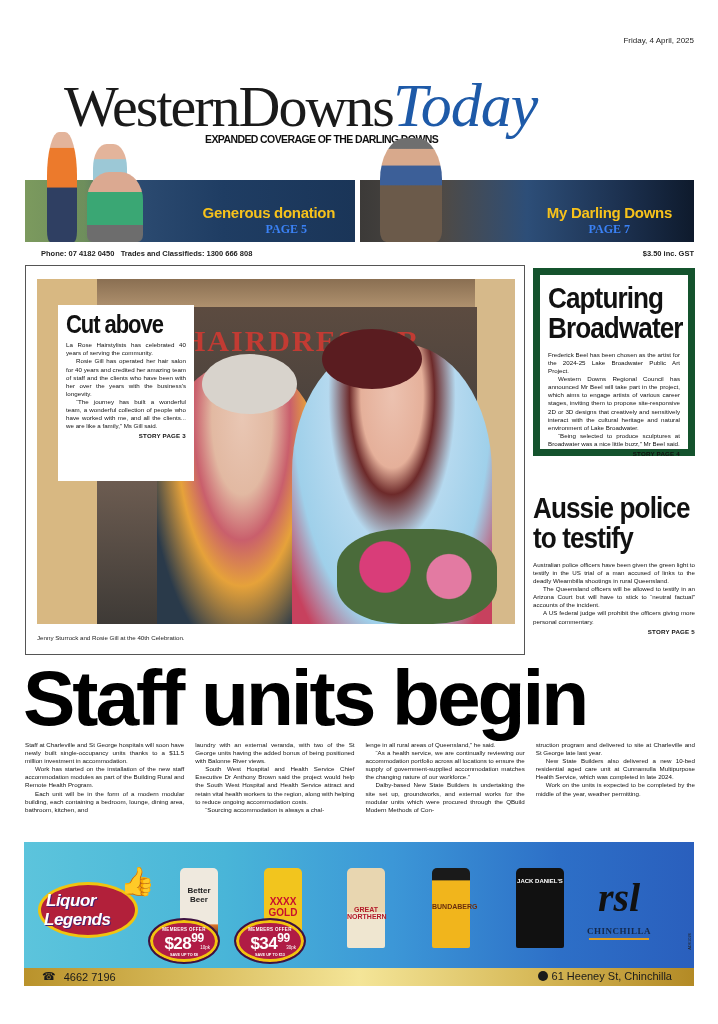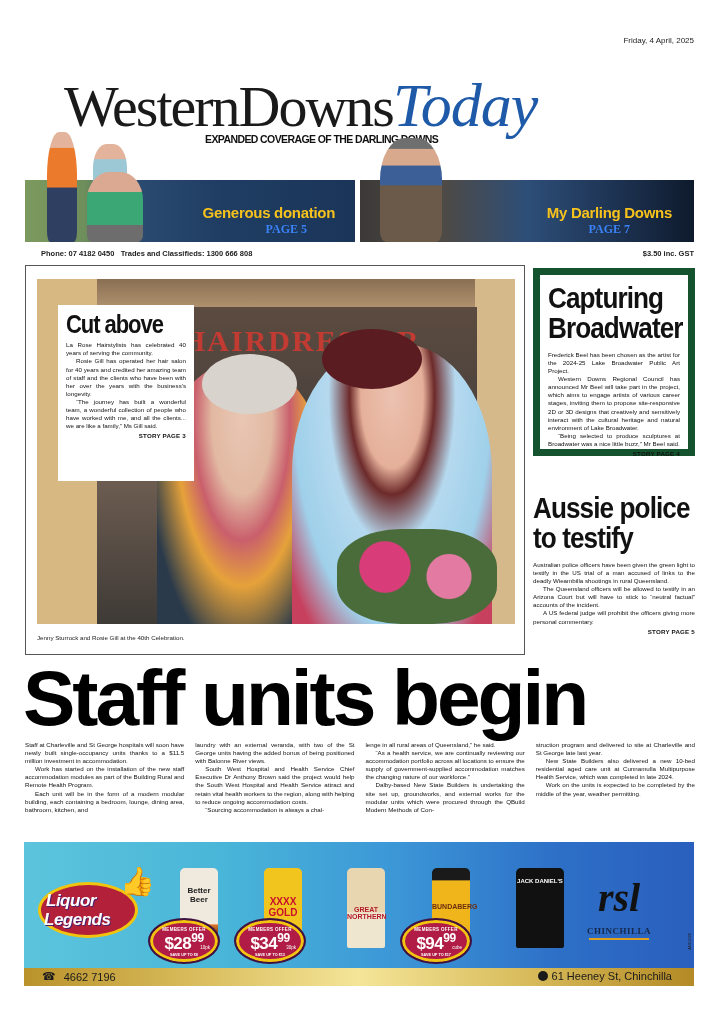--- a/index.html
+++ b/index.html
@@ -222,26 +222,20 @@
     <div class="price"><span>$28</span><sup>99</sup></div>
     <div class="pk">10pk</div>
     <div class="save">SAVE UP TO $8</div>
   </div>
   <div class="badge" style="left:210px;">
     <div class="mo">MEMBERS OFFER</div>
     <div class="price"><span>$34</span><sup>99</sup></div>
     <div class="pk">30pk</div>
     <div class="save">SAVE UP TO $13</div>
   </div>
-  <div class="badge" style="left:376px;">
-    <div class="mo">MEMBERS OFFER</div>
-    <div class="price"><span>$94</span><sup>99</sup></div>
-    <div class="pk">cube</div>
-    <div class="save">SAVE UP TO $17</div>
-  </div>
 
   <div class="rsl">
     <div class="script">rsl</div>
     <div class="name">CHINCHILLA</div>
     <div class="underline"></div>
   </div>
   <div class="code">AD61026</div>
 
   <div class="gold-bar"></div>
   <div class="phone">

